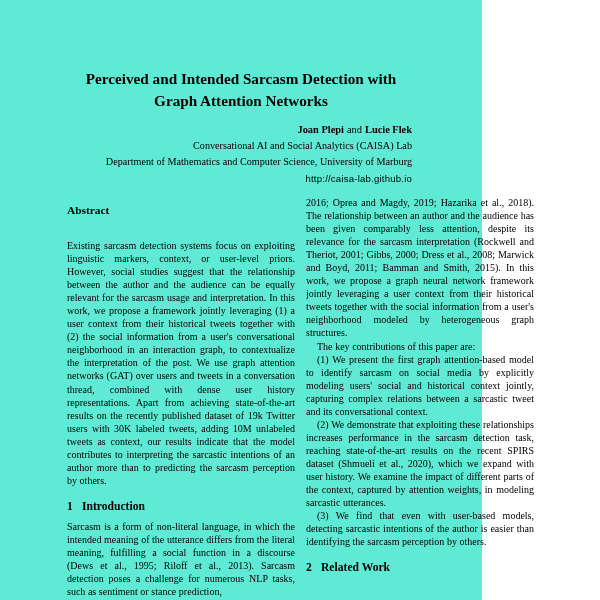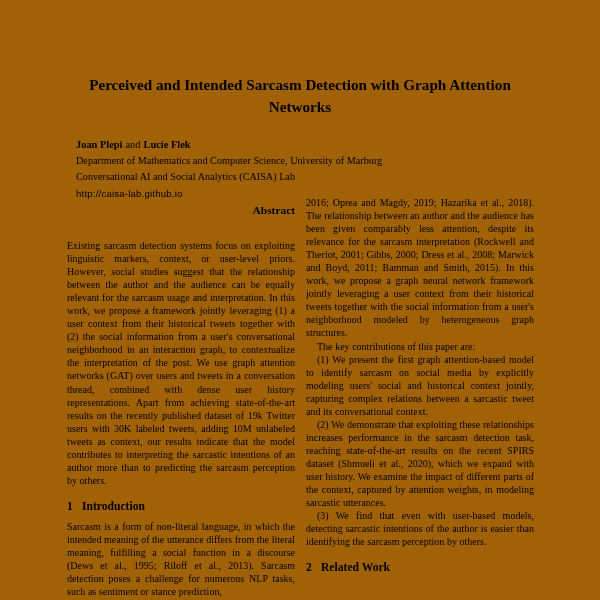--- a/index.html
+++ b/index.html
@@ -9,44 +9,44 @@
   }
   body {
     width: 600px;
     height: 600px;
     overflow: hidden;
     font-family: "Liberation Serif", "DejaVu Serif", serif;
     color: #000000;
   }
   .page {
     position: relative;
-    width: 600px;
+    width: 482px;
     height: 600px;
     box-sizing: border-box;
-    padding: 14px;
-    background: #a16207;
+    padding: 8px;
+    background: #5eead4;
   }
 
   
   .title-block {
     padding: 60px 62px 0 62px;
     text-align: center;
   }
   .paper-title {
     font-size: 15.2px;
     font-weight: bold;
     line-height: 1.42;
     letter-spacing: 0.0px;
     margin: 0;
     padding: 0 6px;
   }
 
   .authors-block {
-    margin-top: 21px;
-    text-align: left;
+    margin-top: 12px;
+    text-align: right;
     line-height: 1.36;
   }
   .author-line {
     font-size: 10.4px;
     font-weight: bold;
   }
   .author-conj {
     font-weight: normal;
     padding: 0 3px;
   }
@@ -77,21 +77,21 @@
     width: 228px;
     height: 404px;
     overflow: hidden;
   }
   .col-left  { left: 67px; }
   .col-right { left: 306px; }
 
   .abstract-heading {
     font-size: 11.4px;
     font-weight: bold;
-    text-align: right;
+    text-align: left;
     margin: 8px 0 0 0;
     padding: 0;
   }
   p.body-text {
     font-size: 10px;
     line-height: 1.305;
     text-align: justify;
     text-justify: inter-word;
     margin: 0;
     padding: 0;
@@ -120,22 +120,22 @@
 
 <div class="page">
 
   <div class="title-block">
     <h1 class="paper-title">Perceived and Intended Sarcasm Detection with Graph Attention Networks</h1>
 
     <div class="authors-block">
       <div class="author-line">
         <span>Joan Plepi</span><span class="author-conj">and</span><span>Lucie Flek</span>
       </div>
+      <div class="affil-line">Conversational AI and Social Analytics (CAISA) Lab</div>
       <div class="affil-line">Department of Mathematics and Computer Science, University of Marburg</div>
-      <div class="affil-line">Conversational AI and Social Analytics (CAISA) Lab</div>
       <div class="url-line">http://caisa-lab.github.io</div>
     </div>
   </div>
 
   <div class="columns">
 
     <div class="col col-left">
       <div class="abstract-heading">Abstract</div>
       <p class="body-text first-para">Existing sarcasm detection systems focus on exploiting linguistic markers, context, or user-level priors. However, social studies suggest that the relationship between the author and the audience can be equally relevant for the sarcasm usage and interpretation. In this work, we propose a framework jointly leveraging (1) a user context from their historical tweets together with (2) the social information from a user's conversational neighborhood in an interaction graph, to contextualize the interpretation of the post. We use graph attention networks (GAT) over users and tweets in a conversation thread, combined with dense user history representations. Apart from achieving state-of-the-art results on the recently published dataset of 19k Twitter users with 30K labeled tweets, adding 10M unlabeled tweets as context, our results indicate that the model contributes to interpreting the sarcastic intentions of an author more than to predicting the sarcasm perception by others.</p>
 

